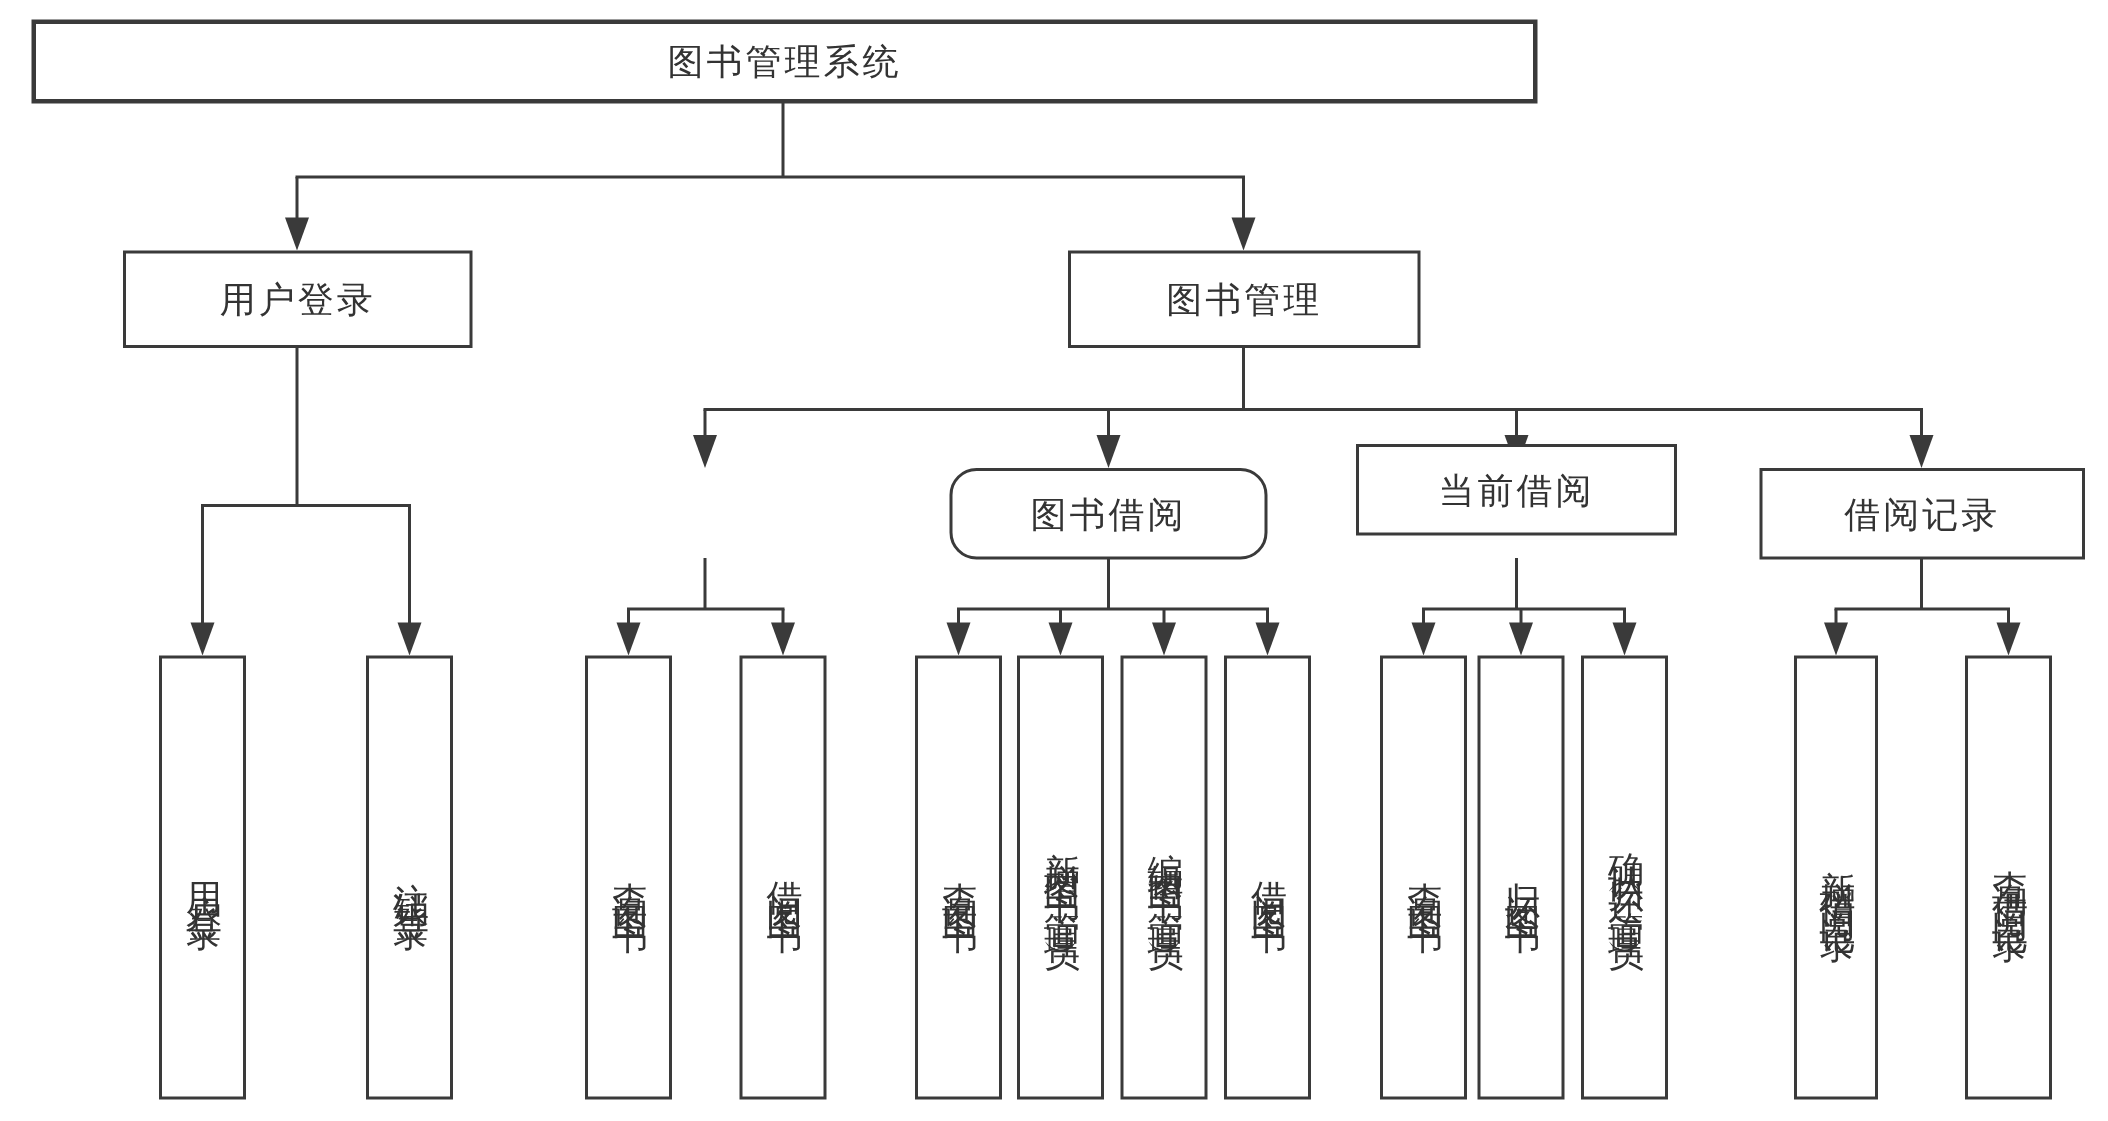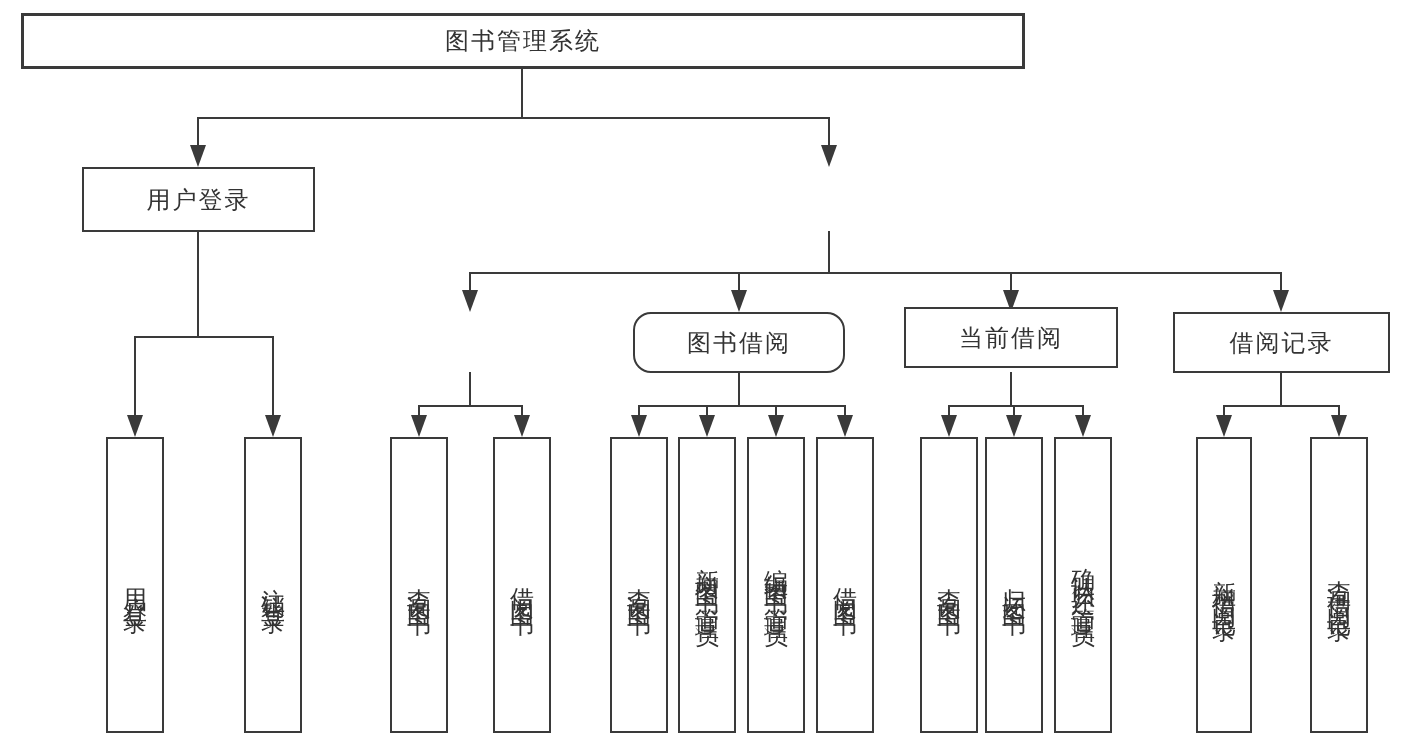--- a/index.html
+++ b/index.html
@@ -45,20 +45,23 @@
   <div class="line vline" style="left:521px; top:68px; height:50px;"></div>
   <div class="line hline" style="left:197px; top:117px; width:633px;"></div>
   <div class="line vline" style="left:197px; top:118px; height:32px;"></div>
   <div class="line vline" style="left:828px; top:118px; height:32px;"></div>
   <div class="arrow" style="left:190px; top:145px;"></div>
   <div class="arrow" style="left:821px; top:145px;"></div>
 
   <div class="box" style="left:82px; top:167px; width:233px; height:65px;">
     <span class="hlabel">用户登录</span>
   </div>
+  <div class="box" style="left:712px; top:167px; width:235px; height:65px;">
+    <span class="hlabel">图书管理</span>
+  </div>
 
   <div class="line vline" style="left:197px; top:231px; height:106px;"></div>
   <div class="line hline" style="left:134px; top:336px; width:140px;"></div>
   <div class="line vline" style="left:134px; top:337px; height:82px;"></div>
   <div class="line vline" style="left:272px; top:337px; height:82px;"></div>
   <div class="arrow" style="left:127px; top:415px;"></div>
   <div class="arrow" style="left:265px; top:415px;"></div>
 
   <div class="line vline" style="left:828px; top:231px; height:42px;"></div>
   <div class="line hline" style="left:469px; top:272px; width:813px;"></div>
@@ -67,21 +70,21 @@
   <div class="line vline" style="left:1010px; top:273px; height:20px;"></div>
   <div class="line vline" style="left:1280px; top:273px; height:20px;"></div>
   <div class="arrow" style="left:462px; top:290px;"></div>
   <div class="arrow" style="left:731px; top:290px;"></div>
   <div class="arrow" style="left:1003px; top:290px;"></div>
   <div class="arrow" style="left:1273px; top:290px;"></div>
 
   <div class="box" style="left:633px; top:312px; width:212px; height:61px;border-radius:18px;">
     <span class="hlabel">图书借阅</span>
   </div>
-  <div class="box" style="left:904px; top:307px; width:214px; height:61px;text-align:right;">
+  <div class="box" style="left:904px; top:296px; width:214px; height:61px;text-align:right;">
     <span class="hlabel">当前借阅</span>
   </div>
   <div class="box" style="left:1173px; top:312px; width:217px; height:61px;">
     <span class="hlabel">借阅记录</span>
   </div>
 
   <div class="line vline" style="left:469px;  top:372px; height:34px;"></div>
   <div class="line vline" style="left:738px;  top:372px; height:34px;"></div>
   <div class="line vline" style="left:1010px; top:372px; height:34px;"></div>
   <div class="line vline" style="left:1280px; top:372px; height:34px;"></div>

